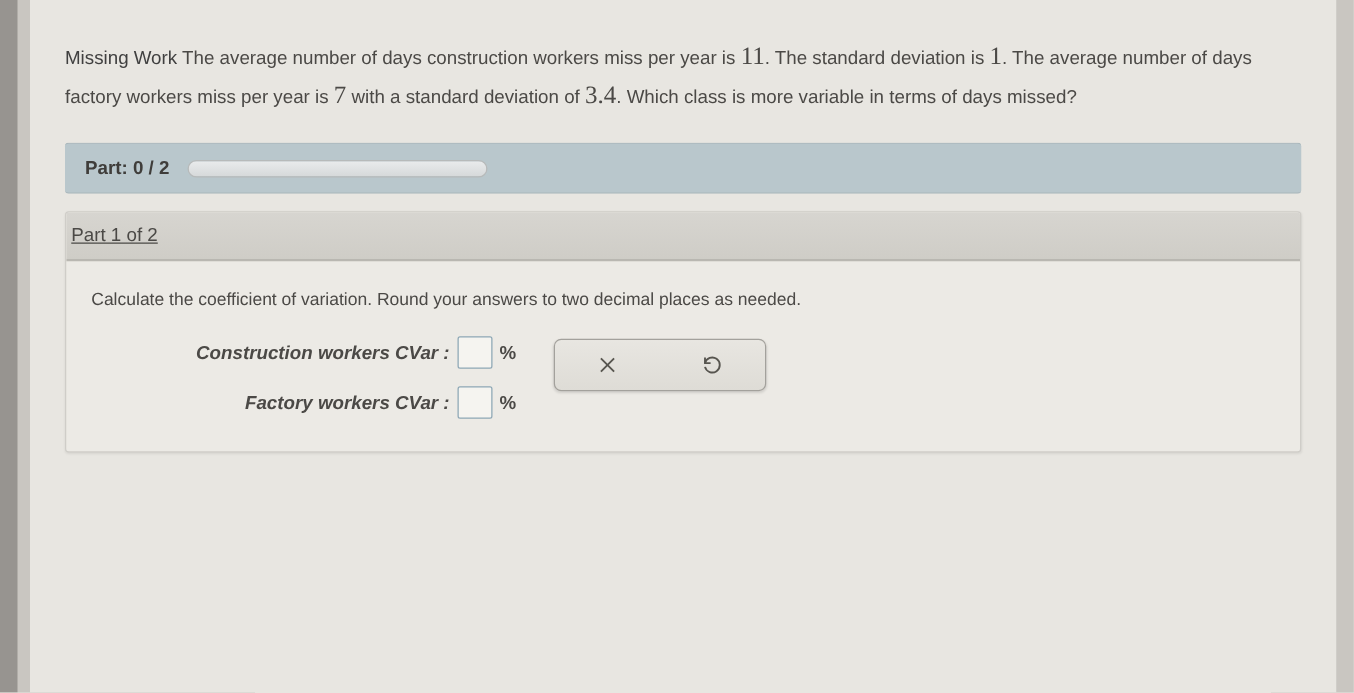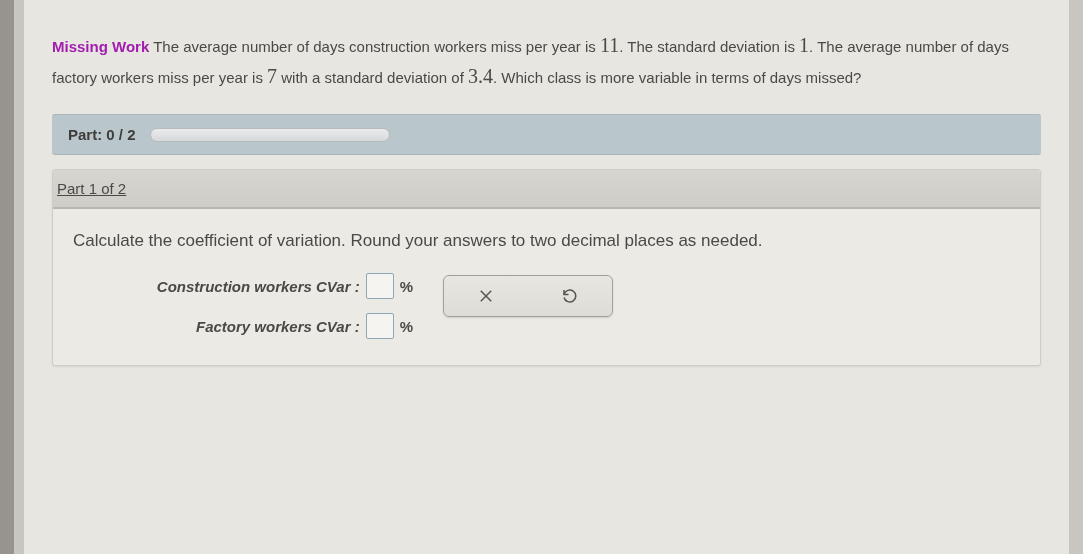--- a/index.html
+++ b/index.html
@@ -26,21 +26,21 @@
     bottom: 0;
     width: 14px;
     background: #979490;
   }
   .problem-text {
     color: #4b4946;
     font-size: 15px;
     line-height: 1.55;
     margin-bottom: 22px;
   }
-  .problem-text .bold { font-weight: 700; color: #a21caf; }
+  .problem-text .bold { font-weight: 400; color: #404040; }
   .problem-text .num { font-family: Georgia, 'Times New Roman', serif; font-size: 20px; }
   .part-bar {
     background: #b9c7cc;
     border-top: 1px solid #a9b6bb;
     border-bottom: 1px solid #a9b6bb;
     border-radius: 3px;
     padding: 11px 16px;
     display: flex;
     align-items: center;
     gap: 14px;
@@ -71,21 +71,21 @@
     padding: 10px 4px;
     font-size: 15px;
     color: #4b4946;
     text-decoration: underline;
   }
   .section-body {
     padding: 22px 20px 26px;
   }
   .instruction {
     color: #4b4946;
-    font-size: 17px;
+    font-size: 14px;
     margin-bottom: 22px;
   }
   .answer-area {
     display: flex;
     align-items: flex-start;
     gap: 30px;
   }
   .answer-rows {
     display: flex;
     flex-direction: column;

